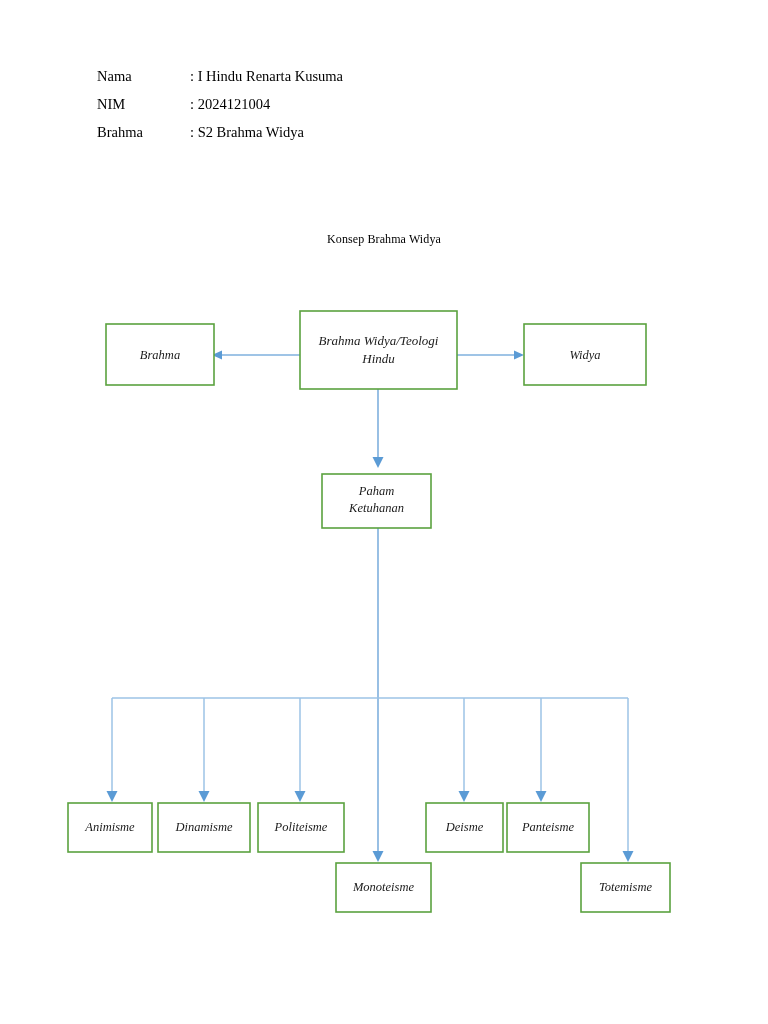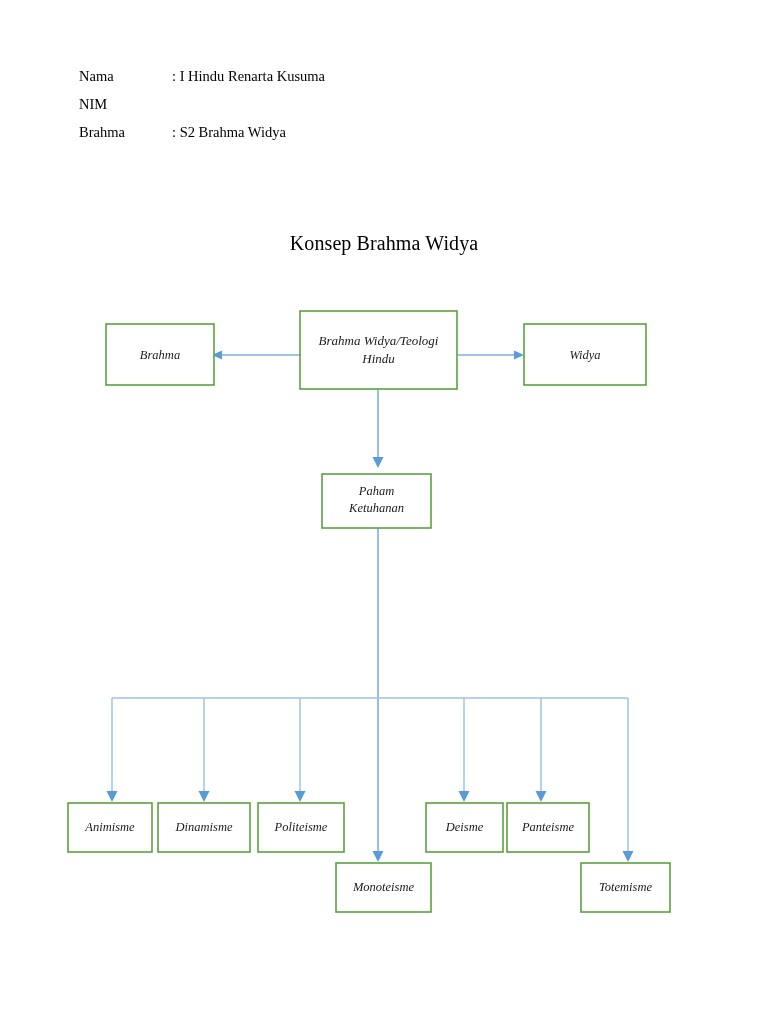--- a/index.html
+++ b/index.html
@@ -19,21 +19,21 @@
   .page {
     position: relative;
     width: 768px;
     height: 1024px;
     background: #ffffff;
   }
 
   
   .identity {
     position: absolute;
-    left: 79px;
+    left: 97px;
     top: 62px;
     width: 470px;
   }
   .identity-row {
     display: flex;
     align-items: baseline;
     height: 28px;
     font-size: 14.5px;
     line-height: 28px;
   }
@@ -47,21 +47,21 @@
     white-space: nowrap;
   }
 
   
   .diagram-title {
     position: absolute;
     left: 0;
     top: 232px;
     width: 768px;
     text-align: center;
-    font-size: 20px;
+    font-size: 12px;
     letter-spacing: 0.1px;
   }
 
   
   .diagram-wrap {
     position: absolute;
     left: 0;
     top: 0;
     width: 768px;
     height: 1024px;
@@ -106,20 +106,21 @@
 
 <div class="page">
 
   <div class="identity">
     <div class="identity-row">
       <span class="identity-label">Nama</span>
       <span class="identity-value">: I Hindu Renarta Kusuma</span>
     </div>
     <div class="identity-row">
       <span class="identity-label">NIM</span>
+      <span class="identity-value">: 2024121004</span>
     </div>
     <div class="identity-row">
       <span class="identity-label">Brahma</span>
       <span class="identity-value">: S2 Brahma Widya</span>
     </div>
   </div>
 
   <div class="diagram-title">Konsep Brahma Widya</div>
 
   <div class="diagram-wrap">

